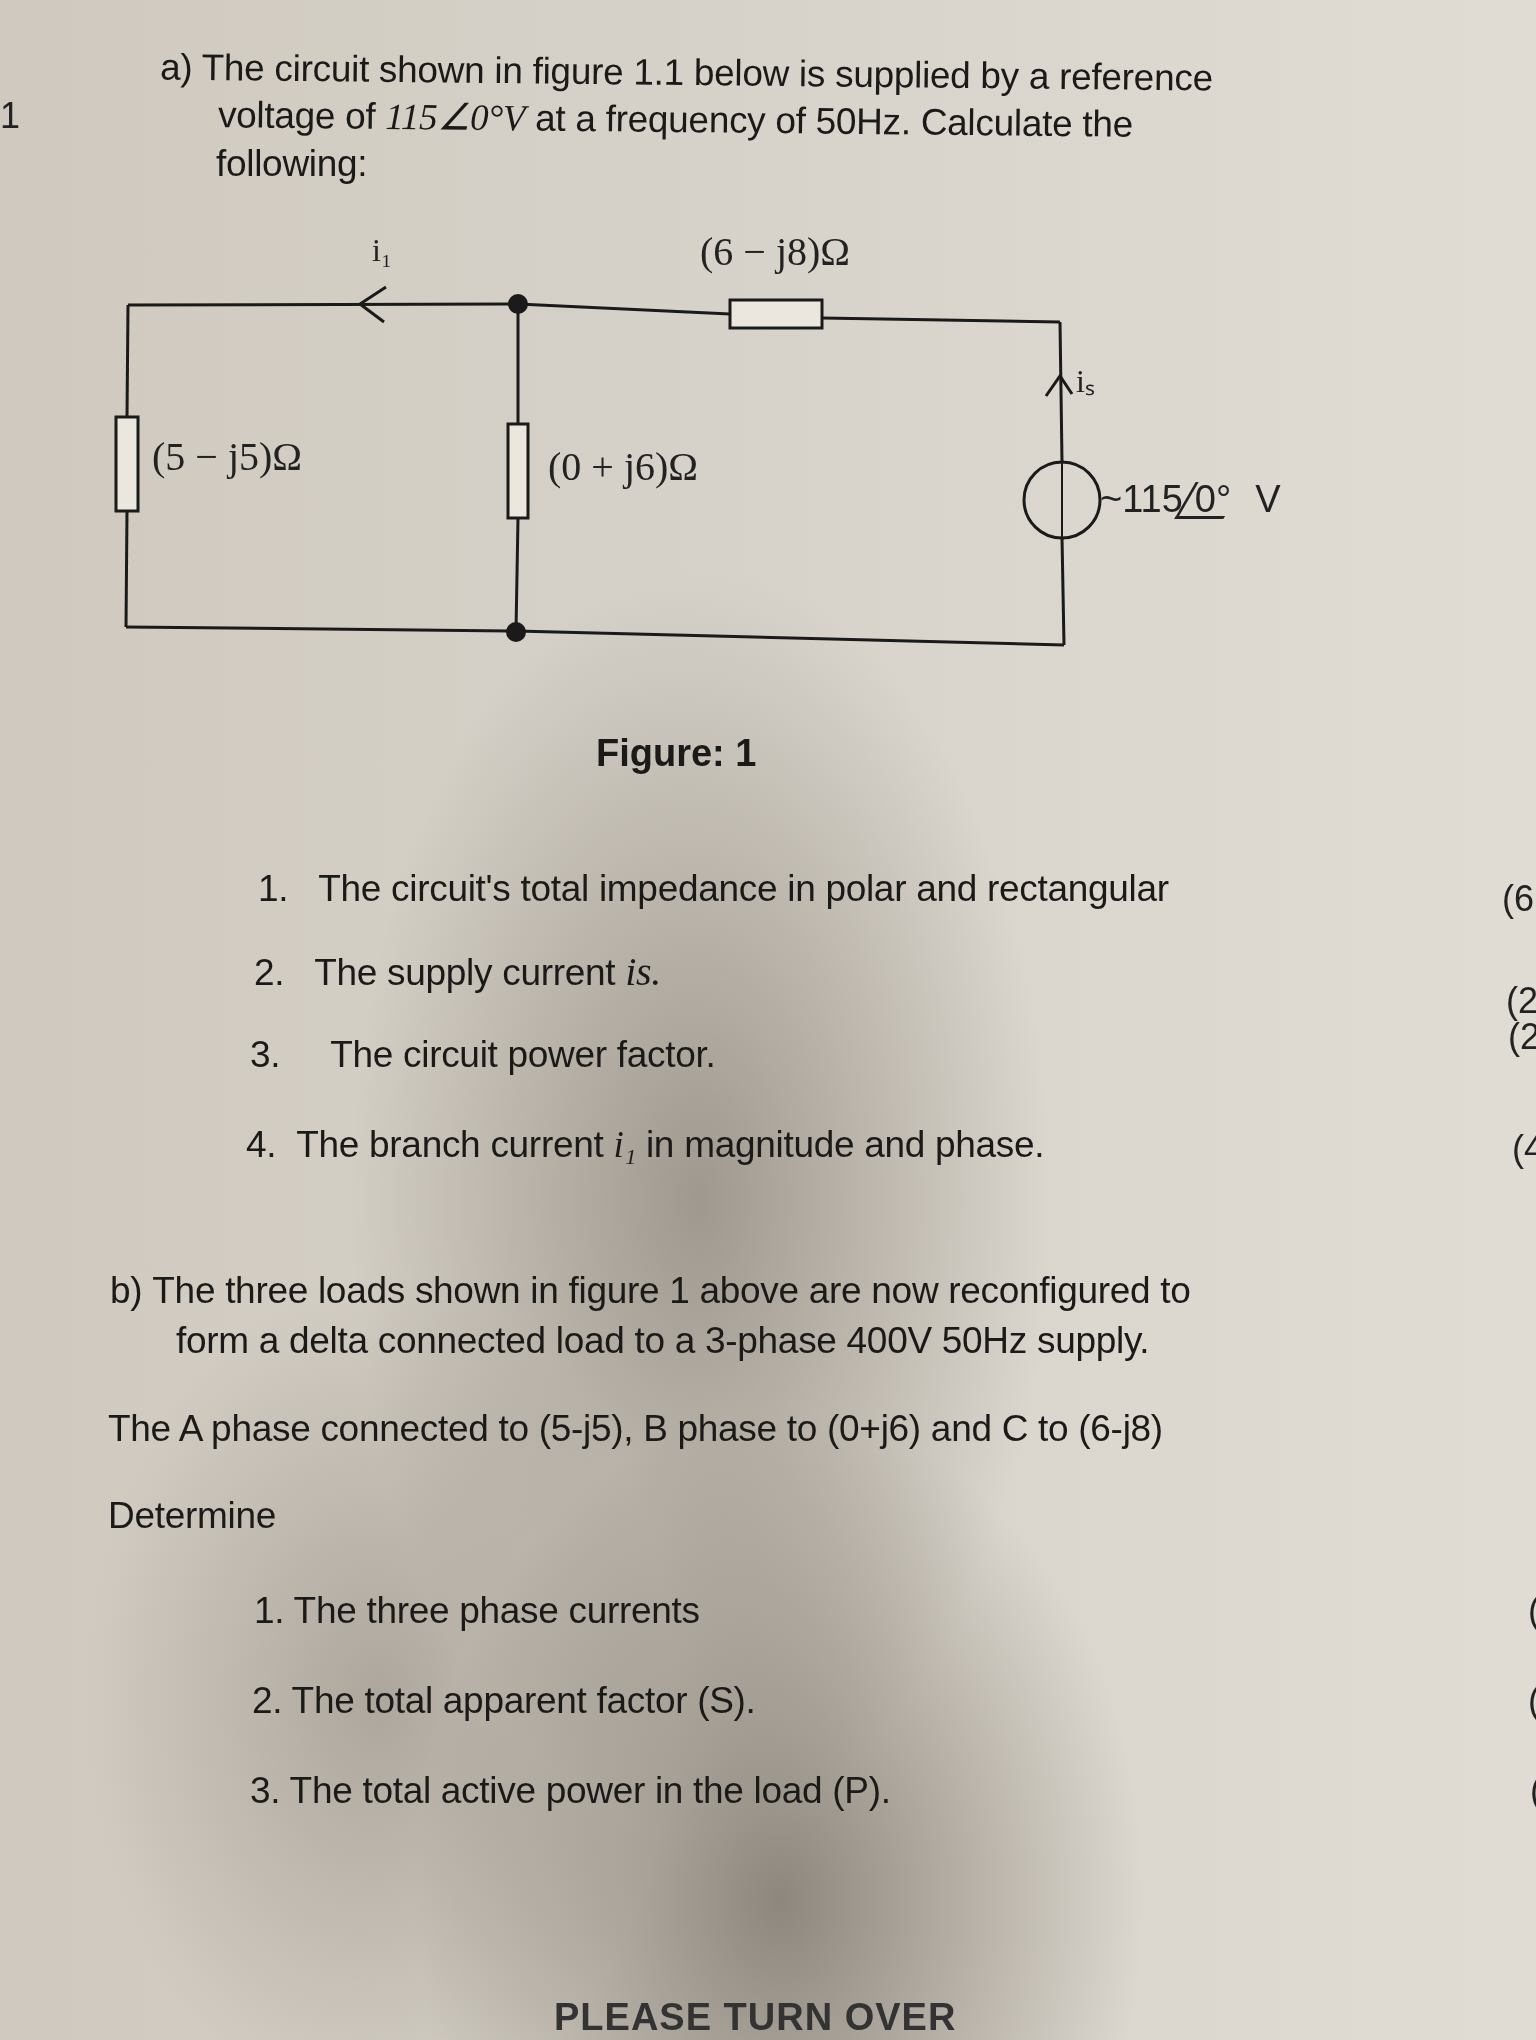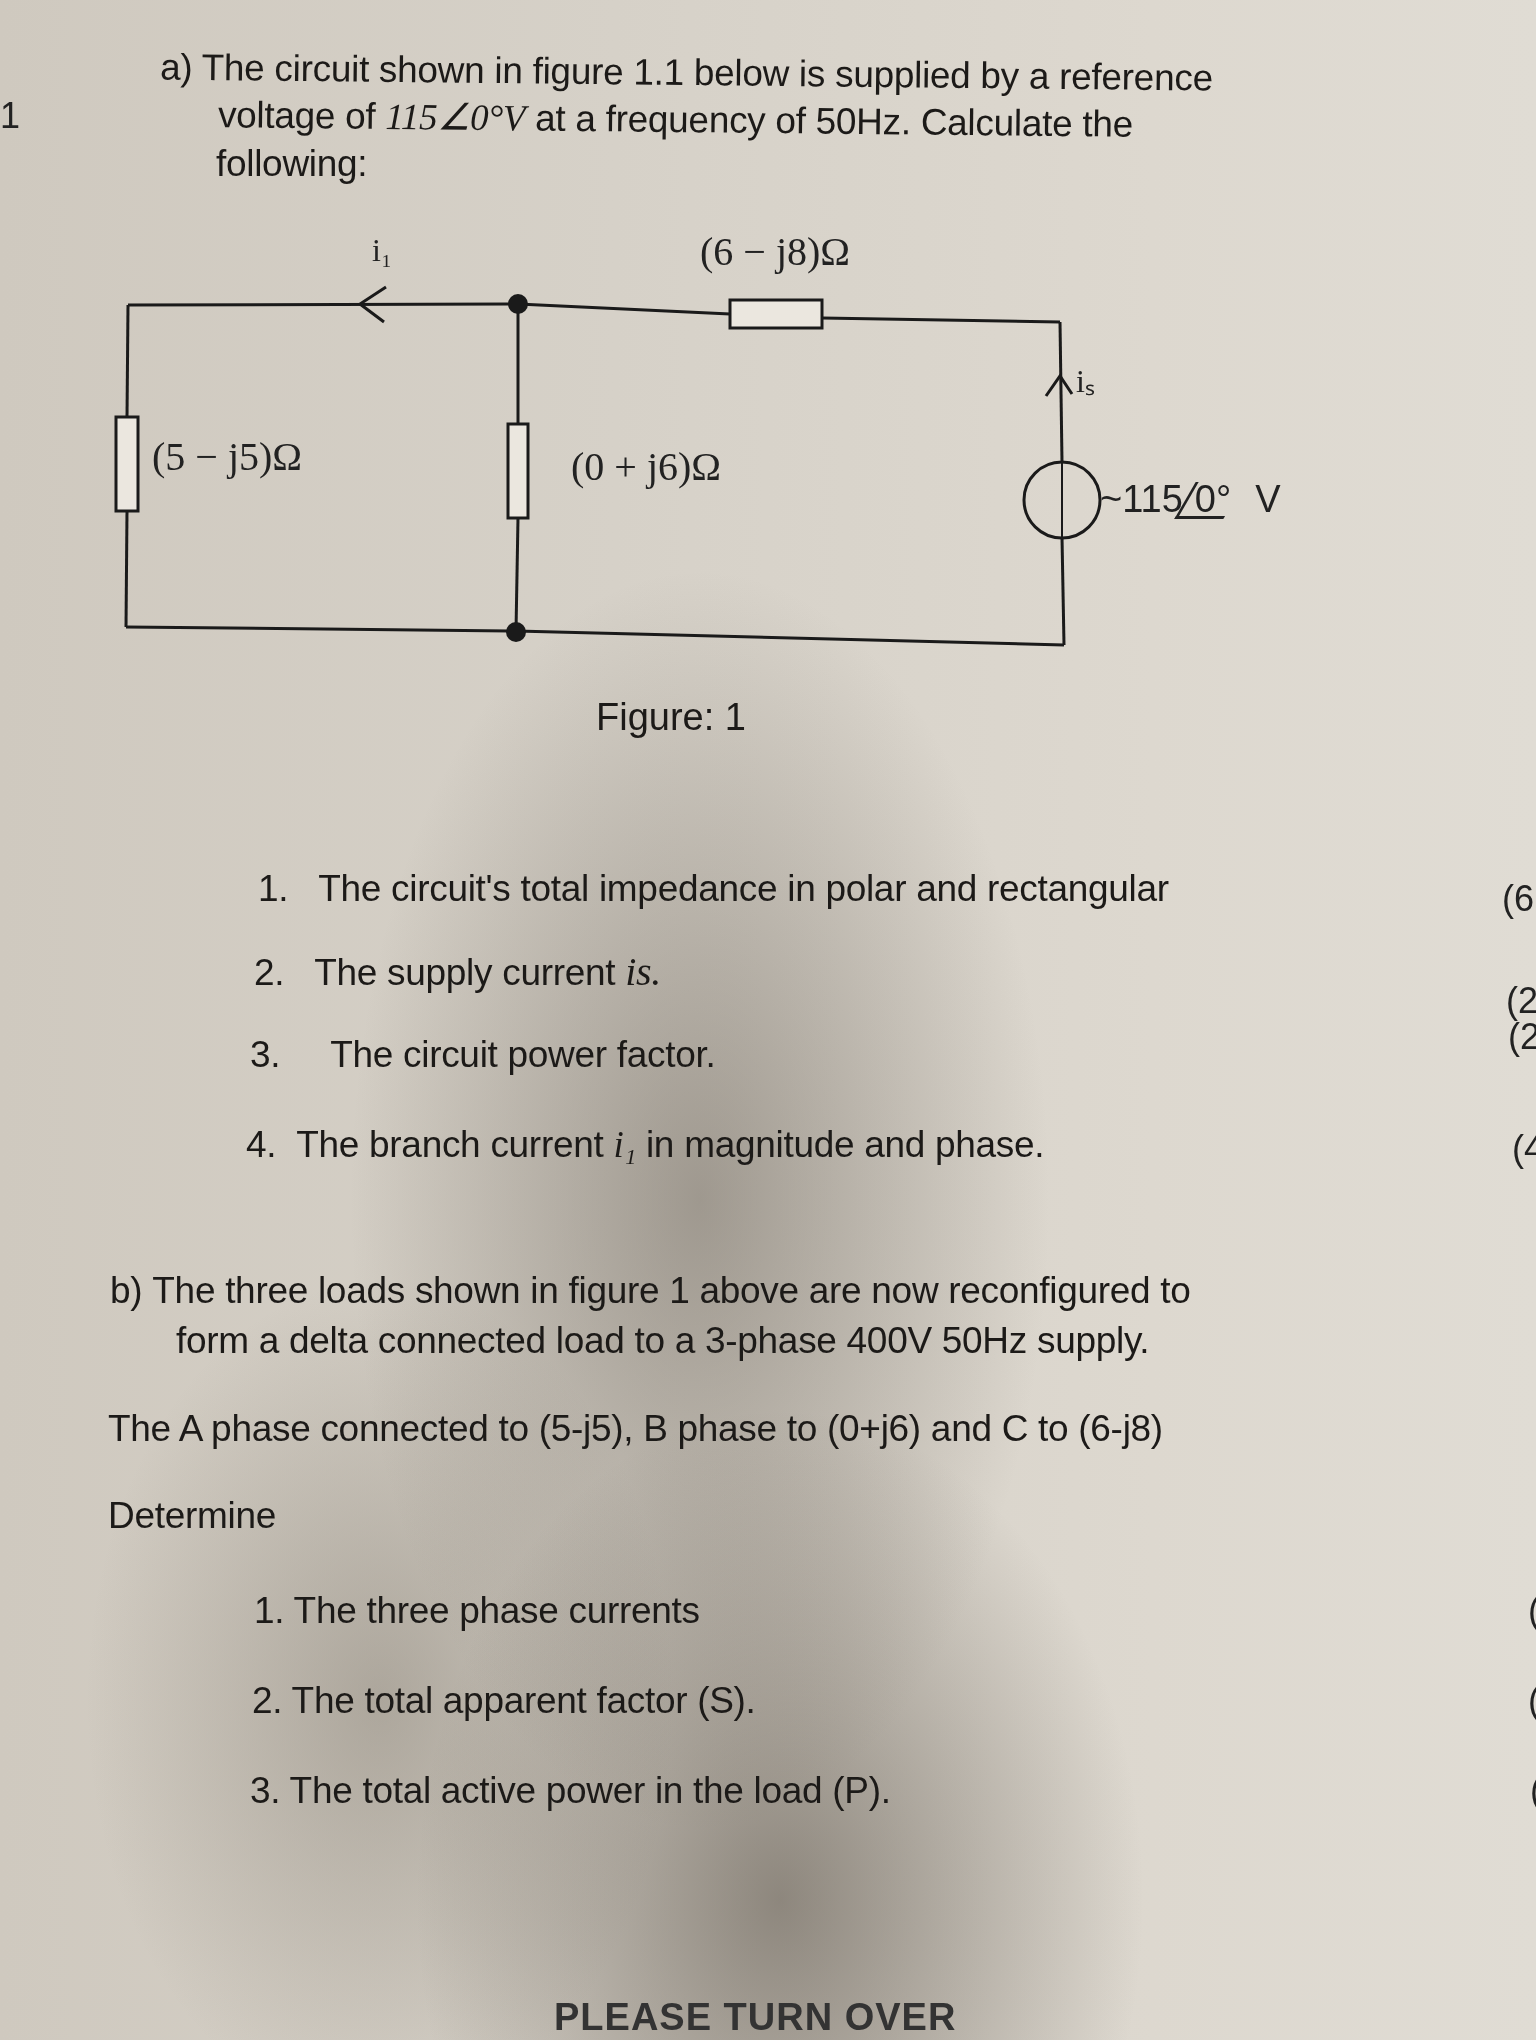--- a/index.html
+++ b/index.html
@@ -66,26 +66,26 @@
   <line x1="1062" y1="462" x2="1062" y2="537" stroke="#1a1a1a" stroke-width="2"></line>
 
   <circle cx="518" cy="304" r="10" fill="#1a1a1a"></circle>
   <circle cx="516" cy="632" r="10" fill="#1a1a1a"></circle>
 </svg>
 
 <div class="abs circuit-label" style="left:372px; top:232px; font-size:32px;">i₁</div>
 <div class="abs circuit-label" style="left:700px; top:228px;">(6 − j8)Ω</div>
 <div class="abs circuit-label" style="left:1076px; top:358px; font-size:32px;text-align:center;">iₛ</div>
 <div class="abs circuit-label" style="left:152px; top:433px;">(5 − j5)Ω</div>
-<div class="abs circuit-label" style="left:548px; top:443px;margin-left:23px;">(0 + j6)Ω</div>
+<div class="abs circuit-label" style="left:548px; top:443px;">(0 + j6)Ω</div>
 <div class="abs" style="left:1100px; top:478px; font-size:38px; color:#222;">
   <span>~</span><span>115</span><span style="border-bottom:3px solid #222; border-left:3px solid #222; display:inline-block; transform:skewX(-30deg); padding:0 4px 0 6px; line-height:34px; margin-left:2px;"><span style="display:inline-block; transform:skewX(30deg);">0°</span></span>&nbsp;&nbsp;<span>V</span>
 </div>
 
-<div class="abs" style="left:596px; top:696px; font-size:38px;">Figure: 1</div>
+<div class="abs" style="left:596px; top:732px; font-size:38px;font-weight:bold;">Figure: 1</div>
 
 <div class="abs txt" style="left:258px; top:868px;">
   <span>1.</span>&nbsp;&nbsp;&nbsp;<span>The circuit's total impedance in polar and rectangular</span>
 </div>
 <div class="abs txt" style="left:254px; top:948px;">
   <span>2.</span>&nbsp;&nbsp;&nbsp;<span>The supply current </span><span class="serif-i" style="font-size:40px;">is.</span>
 </div>
 <div class="abs txt" style="left:250px; top:1034px;">
   <span>3.</span>&nbsp;&nbsp;&nbsp;&nbsp;&nbsp;<span>The circuit power factor.</span>
 </div>

